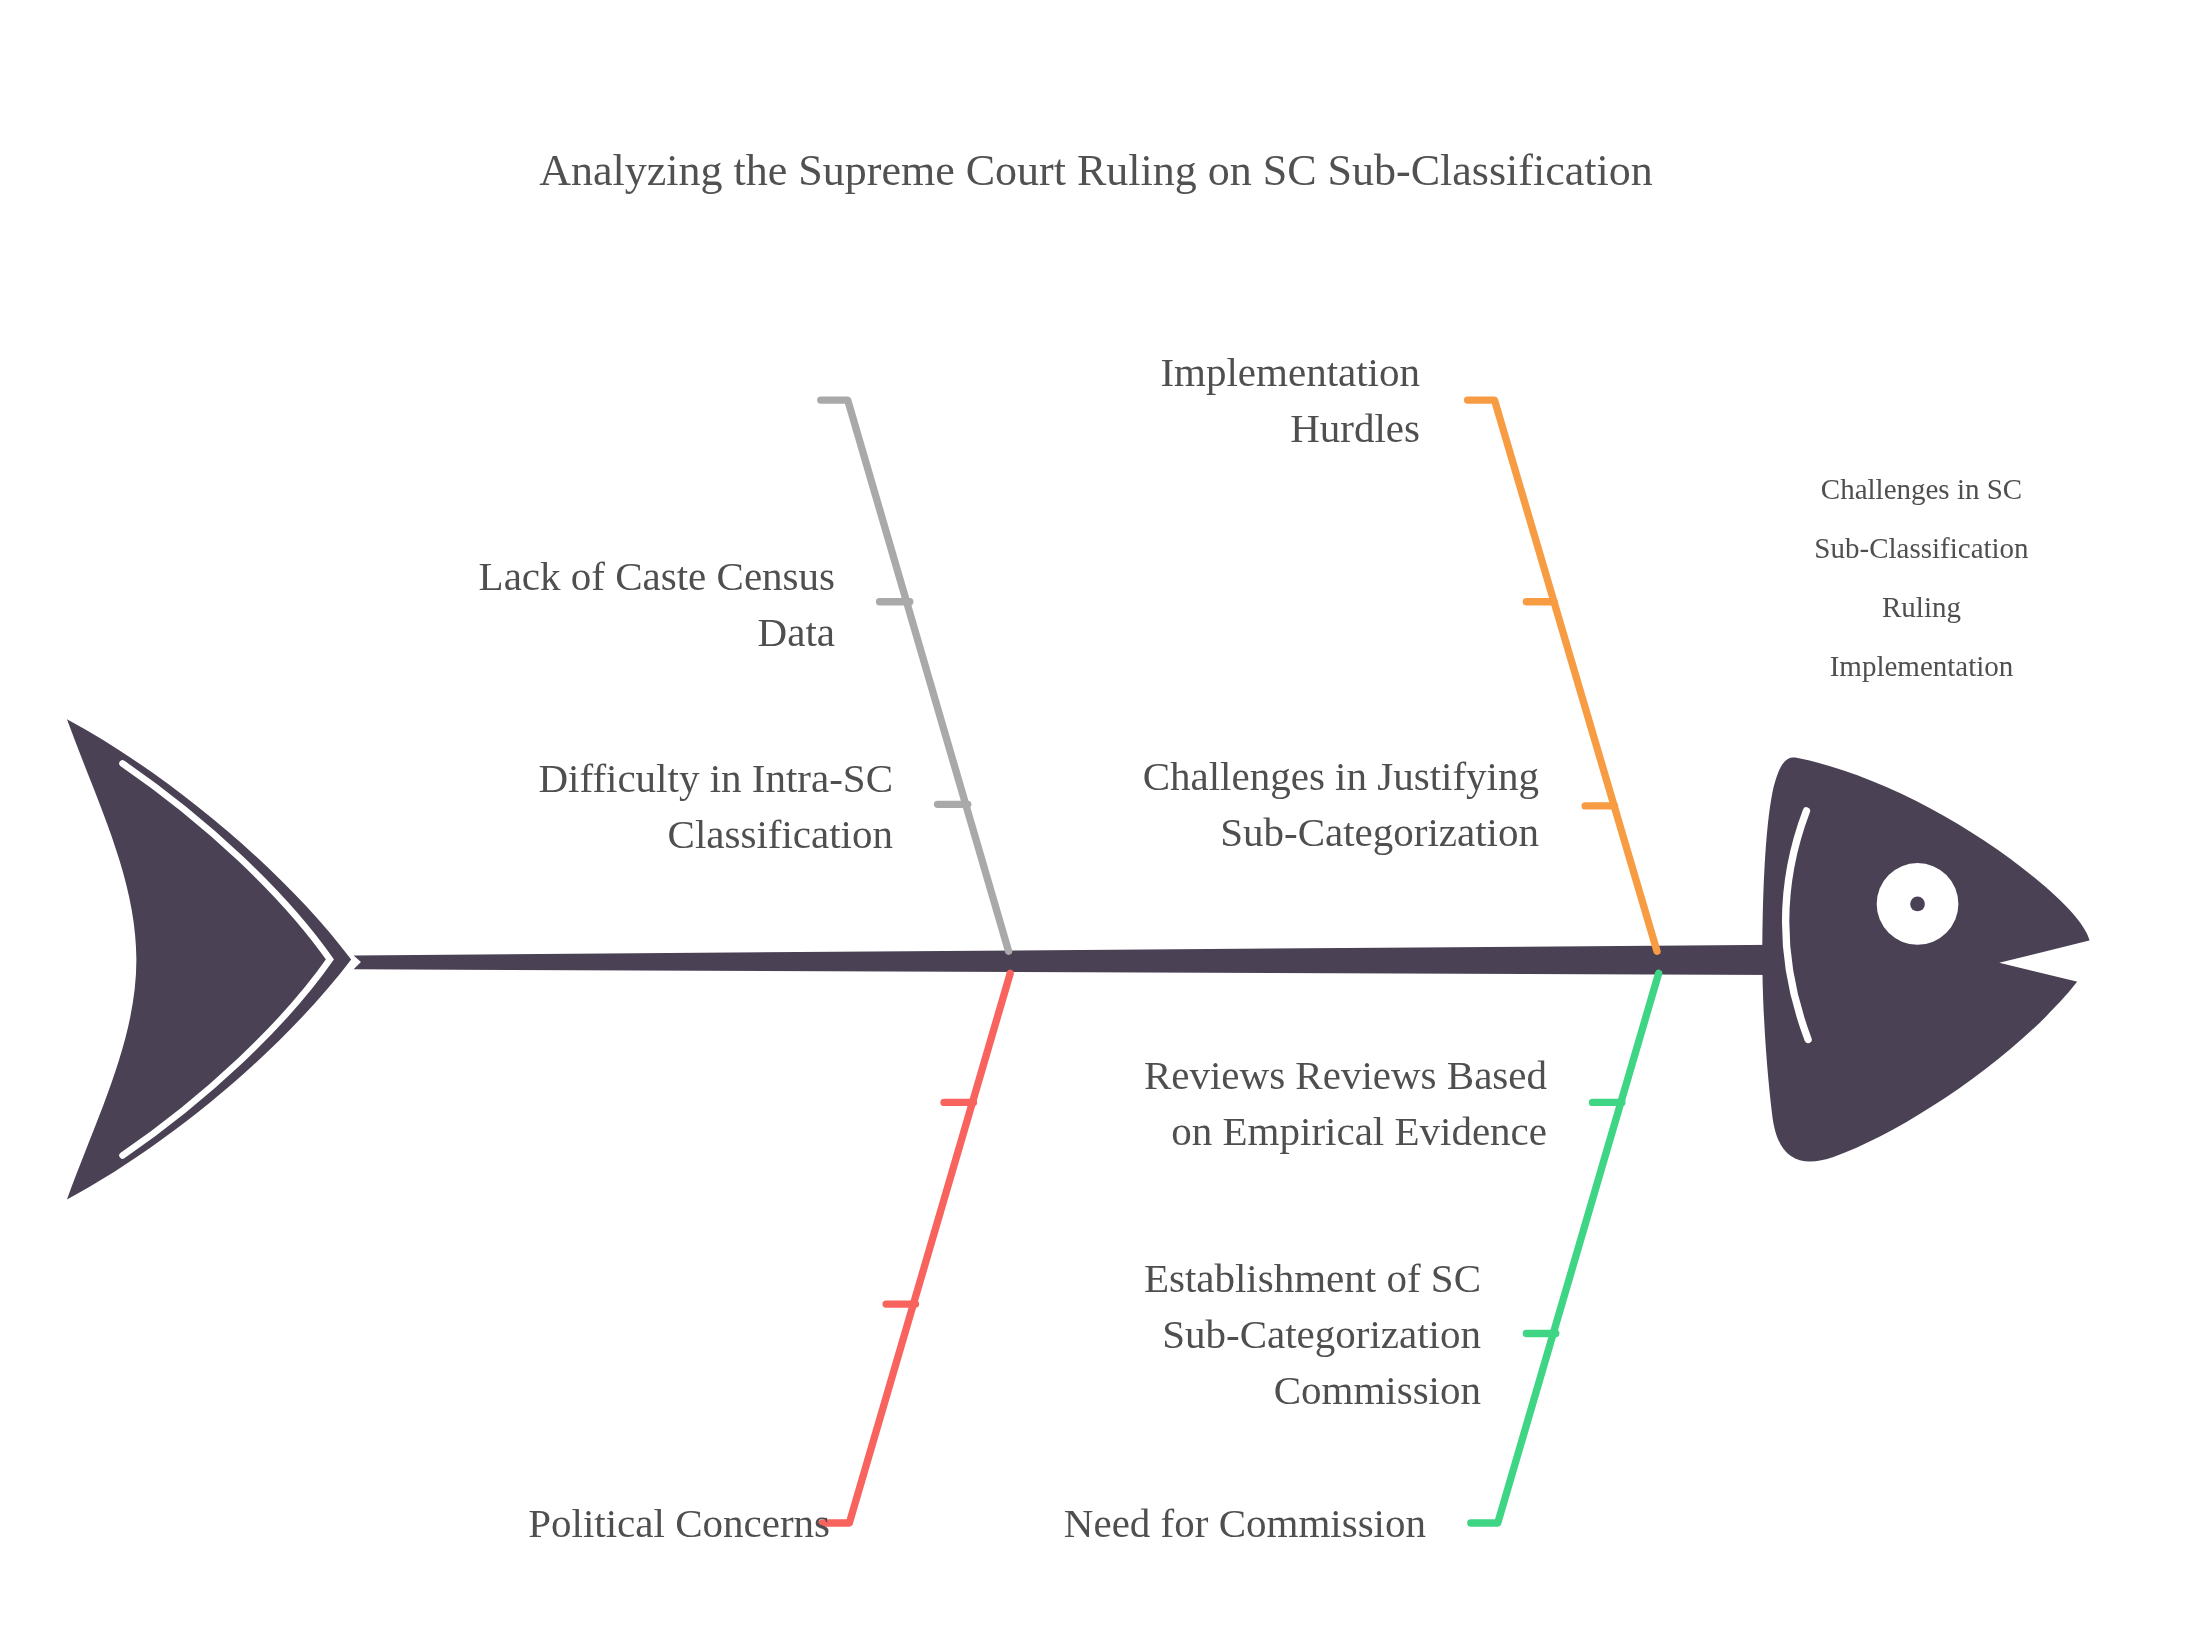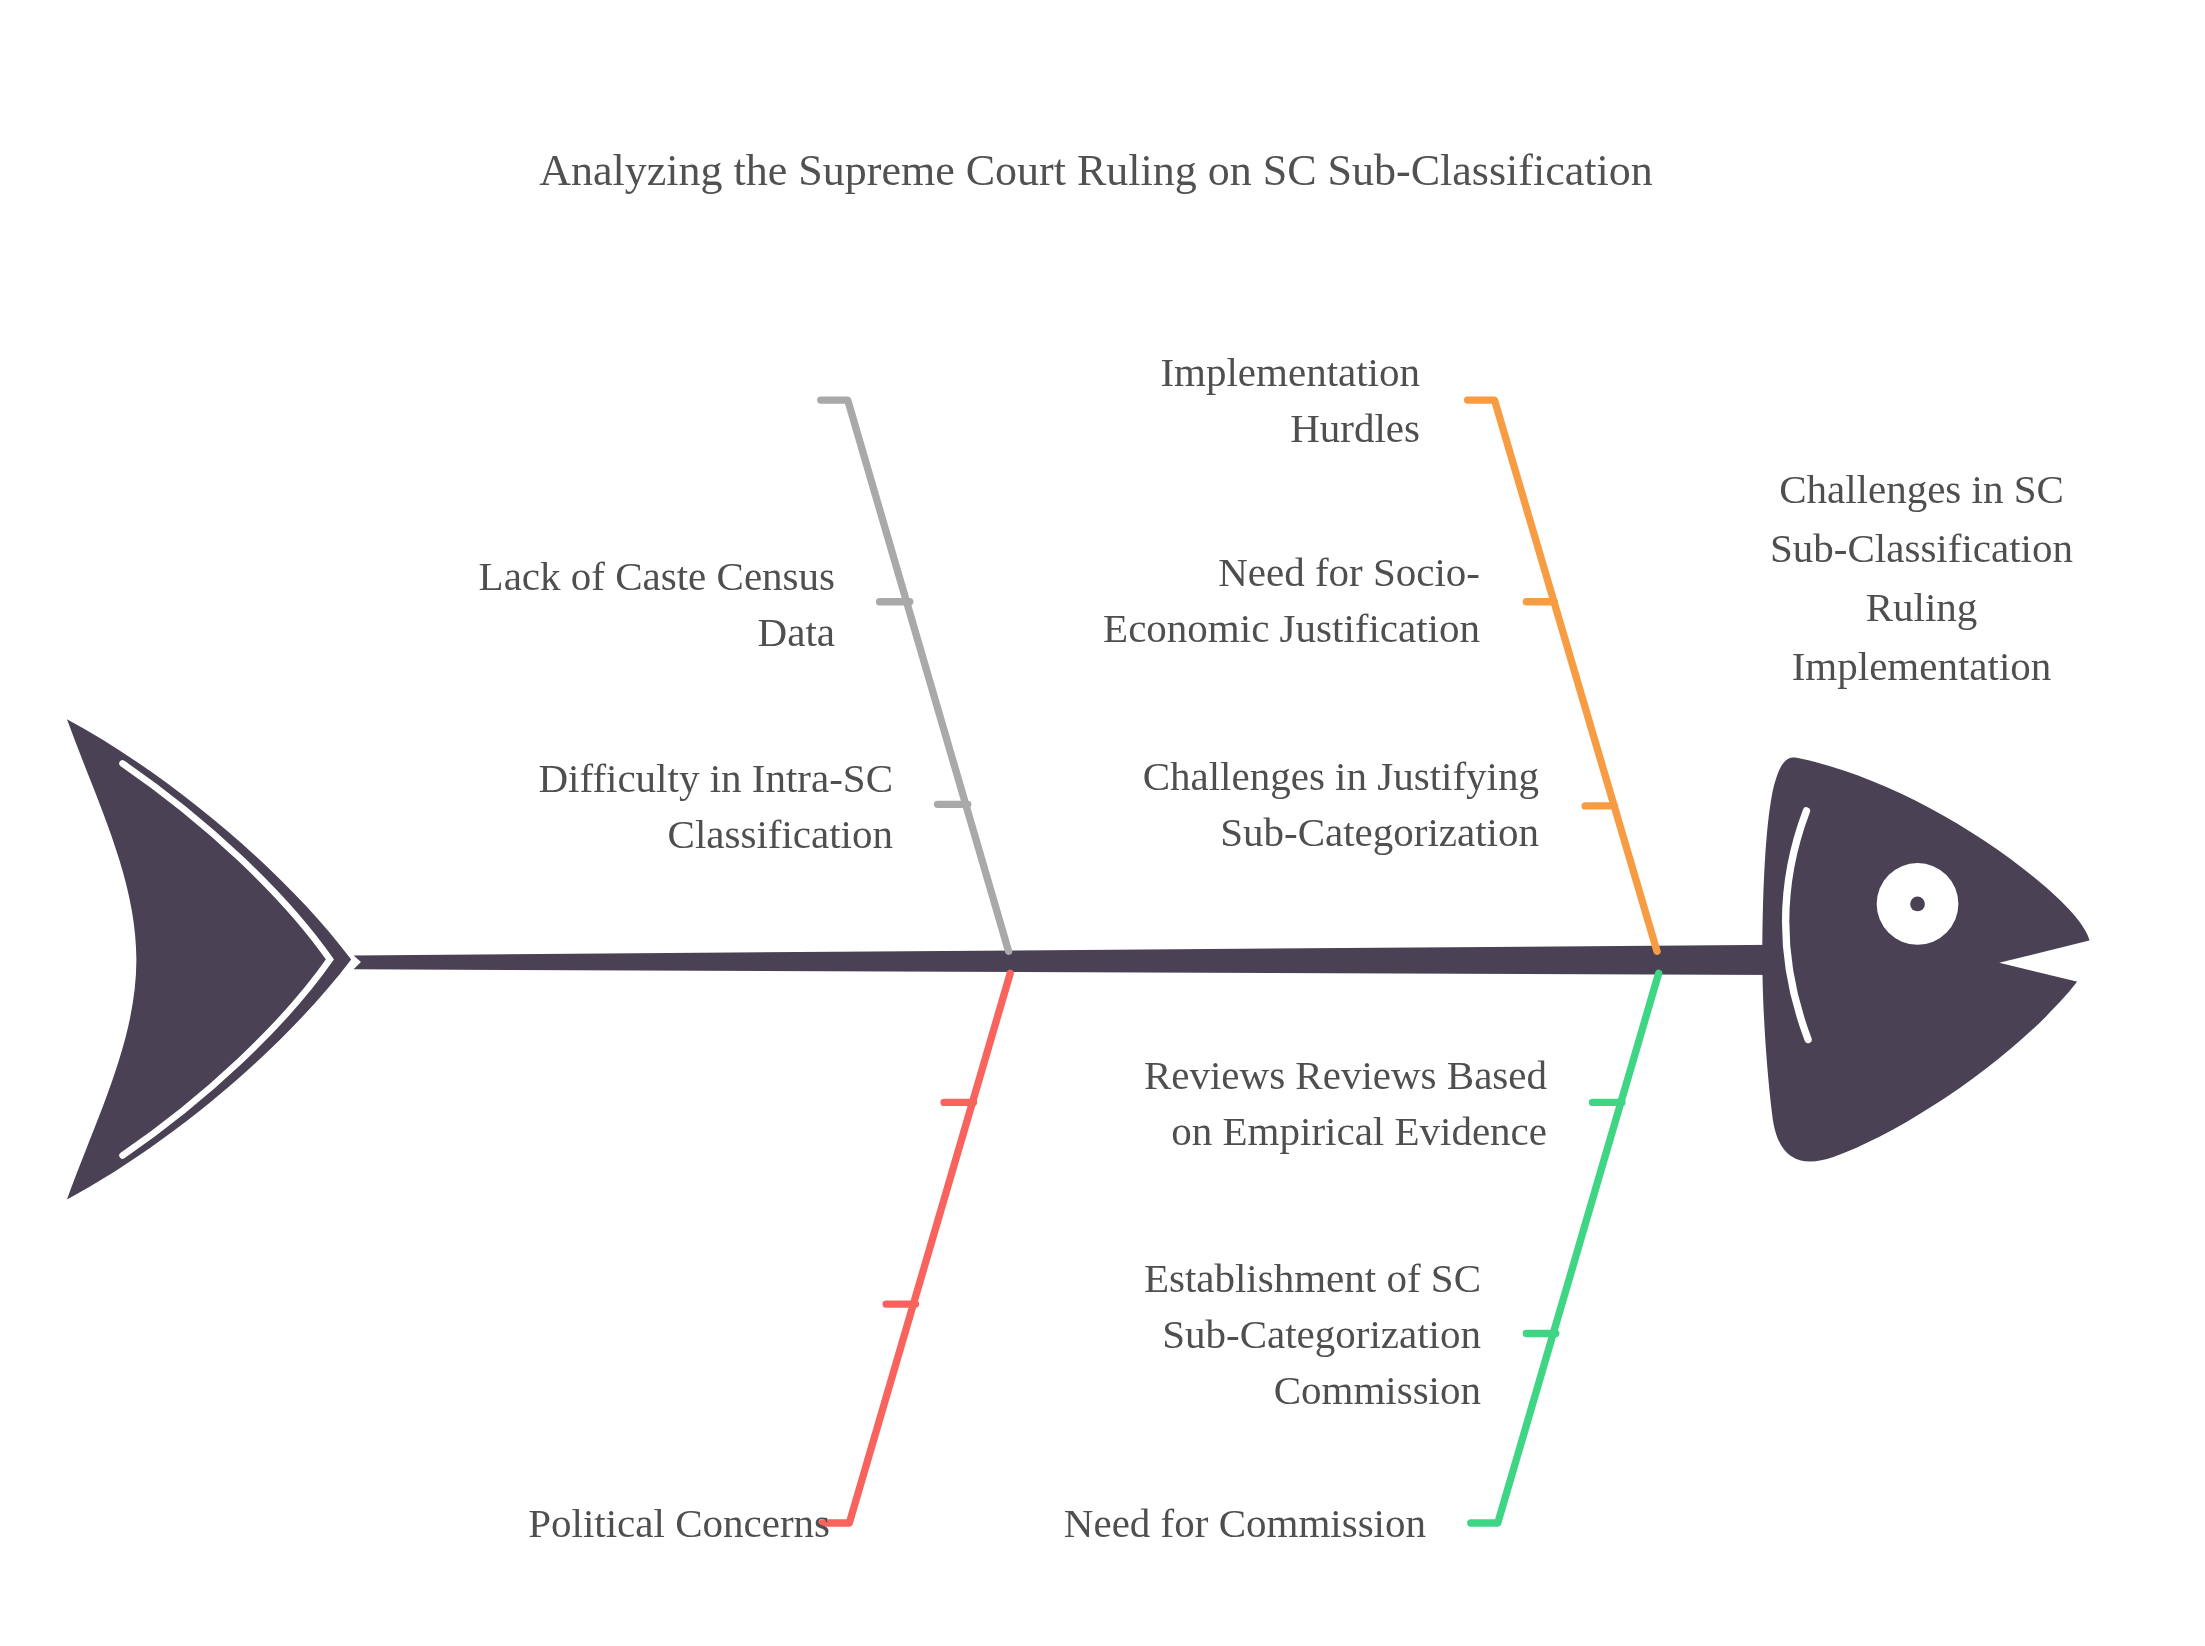--- a/index.html
+++ b/index.html
@@ -27,21 +27,21 @@
     color:#515151;
     font-size:44px;
     line-height:59px;
     white-space:pre-line;
   }
   #effect-label{
     position:absolute;
     left:1660px;top:440px;width:523px;
     text-align:center;
     color:#4f4f4f;
-    font-size:41px;
+    font-size:29px;
     line-height:59px;
     white-space:pre-line;
   }
   .branch{fill:none;stroke-width:9;stroke-linejoin:round;stroke-linecap:round;}
   .whiteline{fill:none;stroke:#ffffff;stroke-linecap:round;}
 </style>
 </head>
 <body>
 
 <div id="stage">
@@ -108,22 +108,20 @@
 Ruling
 Implementation</div>
 
   <div class="label" style="right:1357px;top:528px;">Lack of Caste Census
 Data</div>
   <div class="label" style="right:1299px;top:730px;">Difficulty in Intra-SC
 Classification</div>
 
   <div class="label" style="right:772px;top:324px;">Implementation
 Hurdles</div>
-  <div class="label" style="right:712px;top:524px;">Need for Socio-
-Economic Justification</div>
   <div class="label" style="right:653px;top:728px;">Challenges in Justifying
 Sub-Categorization</div>
 
   <div class="label" style="right:1362px;top:1475px;">Political Concerns</div>
 
   <div class="label" style="right:645px;top:1027px;">Reviews Reviews Based
 on Empirical Evidence</div>
   <div class="label" style="right:711px;top:1230px;">Establishment of SC
 Sub-Categorization
 Commission</div>

